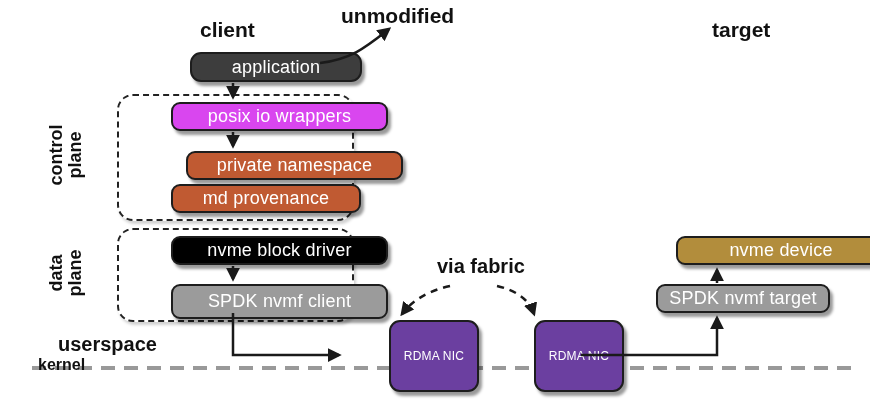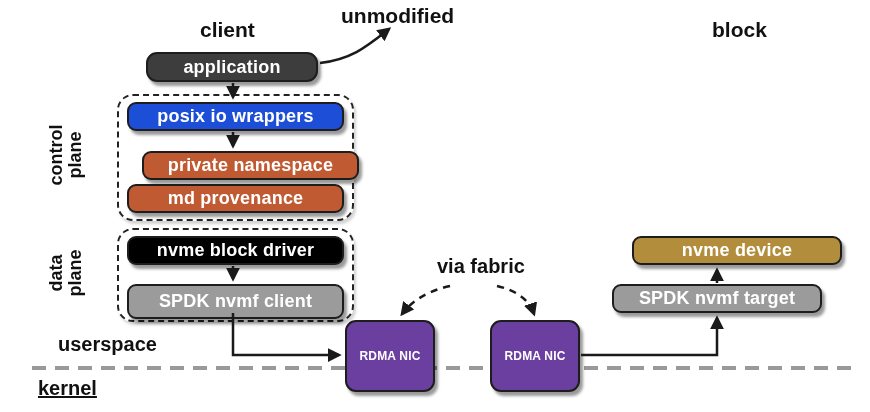--- a/index.html
+++ b/index.html
@@ -5,24 +5,24 @@
   html,body{margin:0;padding:0;background:#ffffff;}
   #stage{
     position:relative;width:870px;height:412px;background:#ffffff;overflow:hidden;
     font-family:"Liberation Sans","DejaVu Sans",sans-serif;
   }
   .free-label{
     position:absolute;font-weight:700;color:#111;font-size:21px;white-space:nowrap;
   }
   .node{
     position:absolute;display:flex;align-items:center;justify-content:center;
-    color:#fff;font-weight:700;font-size:18px;letter-spacing:.2px;
+    color:#fff;font-weight:400;font-size:18px;letter-spacing:.2px;
     border:2px solid #1d1d1d;border-radius:9px;
     box-shadow:3px 4px 3px rgba(0,0,0,.40);
-    box-sizing:border-box;text-align:left;line-height:1.15;
+    box-sizing:border-box;text-align:left;line-height:1.15;margin-left:44px;
   }
   .nic{border-radius:11px;font-size:12px;line-height:1.35;white-space:pre-line;}
   .group{
     position:absolute;border:2.5px dashed #222;border-radius:16px;
     box-shadow:2px 3px 3px rgba(0,0,0,.18);box-sizing:border-box;background:transparent;
   }
   .rot-label{
     position:absolute;width:70px;text-align:center;font-weight:700;font-size:18px;color:#111;
     line-height:1.05;transform:rotate(-90deg);
   }
@@ -31,51 +31,51 @@
 </head>
 <body>
 
 <div id="stage">
 
   <svg class="layer" width="870" height="412" style="z-index:0;">
     <path d="M 32 368 H 856" stroke="#999999" stroke-width="4" fill="none" stroke-dasharray="14 9"></path>
   </svg>
 
   <div class="free-label" style="left:200px;top:18px;">client</div>
-  <div class="free-label" style="left:712px;top:18px;">block</div>
+  <div class="free-label" style="left:712px;top:18px;">target</div>
   <div class="free-label" style="left:341px;top:4px;">unmodified</div>
   <div class="free-label" style="left:38px;top:333px;font-size:20px;margin-left:20px;">userspace</div>
-  <div class="free-label" style="left:38px;top:377px;font-size:20px;text-decoration:underline;">kernel</div>
+  <div class="free-label" style="left:38px;top:356px;font-size:16px;">kernel</div>
   <div class="free-label" style="left:425px;top:255px;font-size:20px;margin-left:12px;">via fabric</div>
 
   <div class="rot-label" style="left:31px;top:136px;">control plane</div>
   <div class="rot-label" style="left:31px;top:254px;">data plane</div>
 
   <div class="group" style="left:117px;top:94px;width:237px;height:127px;z-index:1;"></div>
   <div class="group" style="left:117px;top:228px;width:237px;height:94px;z-index:1;"></div>
 
   <div class="node" style="left: 146px; top: 52px; width: 172px; height: 30px; z-index: 2; border-radius: 11px; background-color: rgb(61, 61, 61);">application</div>
 
-  <div class="node" style="left: 127px; top: 102px; width: 217px; height: 29px; z-index: 2; background-color: #1d4ed8;">posix io wrappers</div>
+  <div class="node" style="left: 127px; top: 102px; width: 217px; height: 29px; z-index: 2; background-color: #d946ef;">posix io wrappers</div>
 
   <div class="node" style="left: 142px; top: 151px; width: 217px; height: 29px; z-index: 2; background-color: rgb(192, 90, 50);">private namespace</div>
 
-  <div class="node" style="left: 127px; top: 184px; width: 217px; height: 29px; z-index: 2; background-color: rgb(192, 90, 50);">md provenance</div>
+  <div class="node" style="left: 127px; top: 184px; width: 190px; height: 29px; z-index: 2; background-color: rgb(192, 90, 50);">md provenance</div>
 
   <div class="node" style="left: 127px; top: 236px; width: 217px; height: 29px; z-index: 2; background-color: #000000;">nvme block driver</div>
 
   <div class="node" style="left: 127px; top: 284px; width: 217px; height: 35px; z-index: 2; background-color: rgb(155, 155, 155);">SPDK nvmf client</div>
 
   <div class="node nic" style="left: 345px; top: 320px; width: 90px; height: 72px; z-index: 2; background-color: rgb(107, 63, 160);">RDMA NIC</div>
 
   <div class="node nic" style="left: 490px; top: 320px; width: 90px; height: 72px; z-index: 2; background-color: rgb(107, 63, 160);">RDMA NIC</div>
 
   <div class="node" style="left: 632px; top: 236px; width: 210px; height: 29px; z-index: 2; background-color: rgb(178, 141, 60);">nvme device</div>
 
-  <div class="node" style="left: 612px; top: 284px; width: 210px; height: 29px; z-index: 2; background-color: rgb(155, 155, 155);">SPDK nvmf target</div>
+  <div class="node" style="left: 612px; top: 284px; width: 174px; height: 29px; z-index: 2; background-color: rgb(155, 155, 155);">SPDK nvmf target</div>
 
   <svg class="layer" width="870" height="412" style="z-index:3;">
     <defs>
       <marker id="ah" viewBox="0 0 10 10" refX="8" refY="5" markerWidth="5.5" markerHeight="5.5" orient="auto-start-reverse">
         <path d="M0,0 L10,5 L0,10 z" fill="#1a1a1a"></path>
       </marker>
     </defs>
     <g stroke="#1a1a1a" stroke-width="2.5" fill="none">
       <path d="M 320 63 C 352 59 366 47 389 29" marker-end="url(#ah)"></path>
       <path d="M 233 83 L 233 97" marker-end="url(#ah)"></path>

